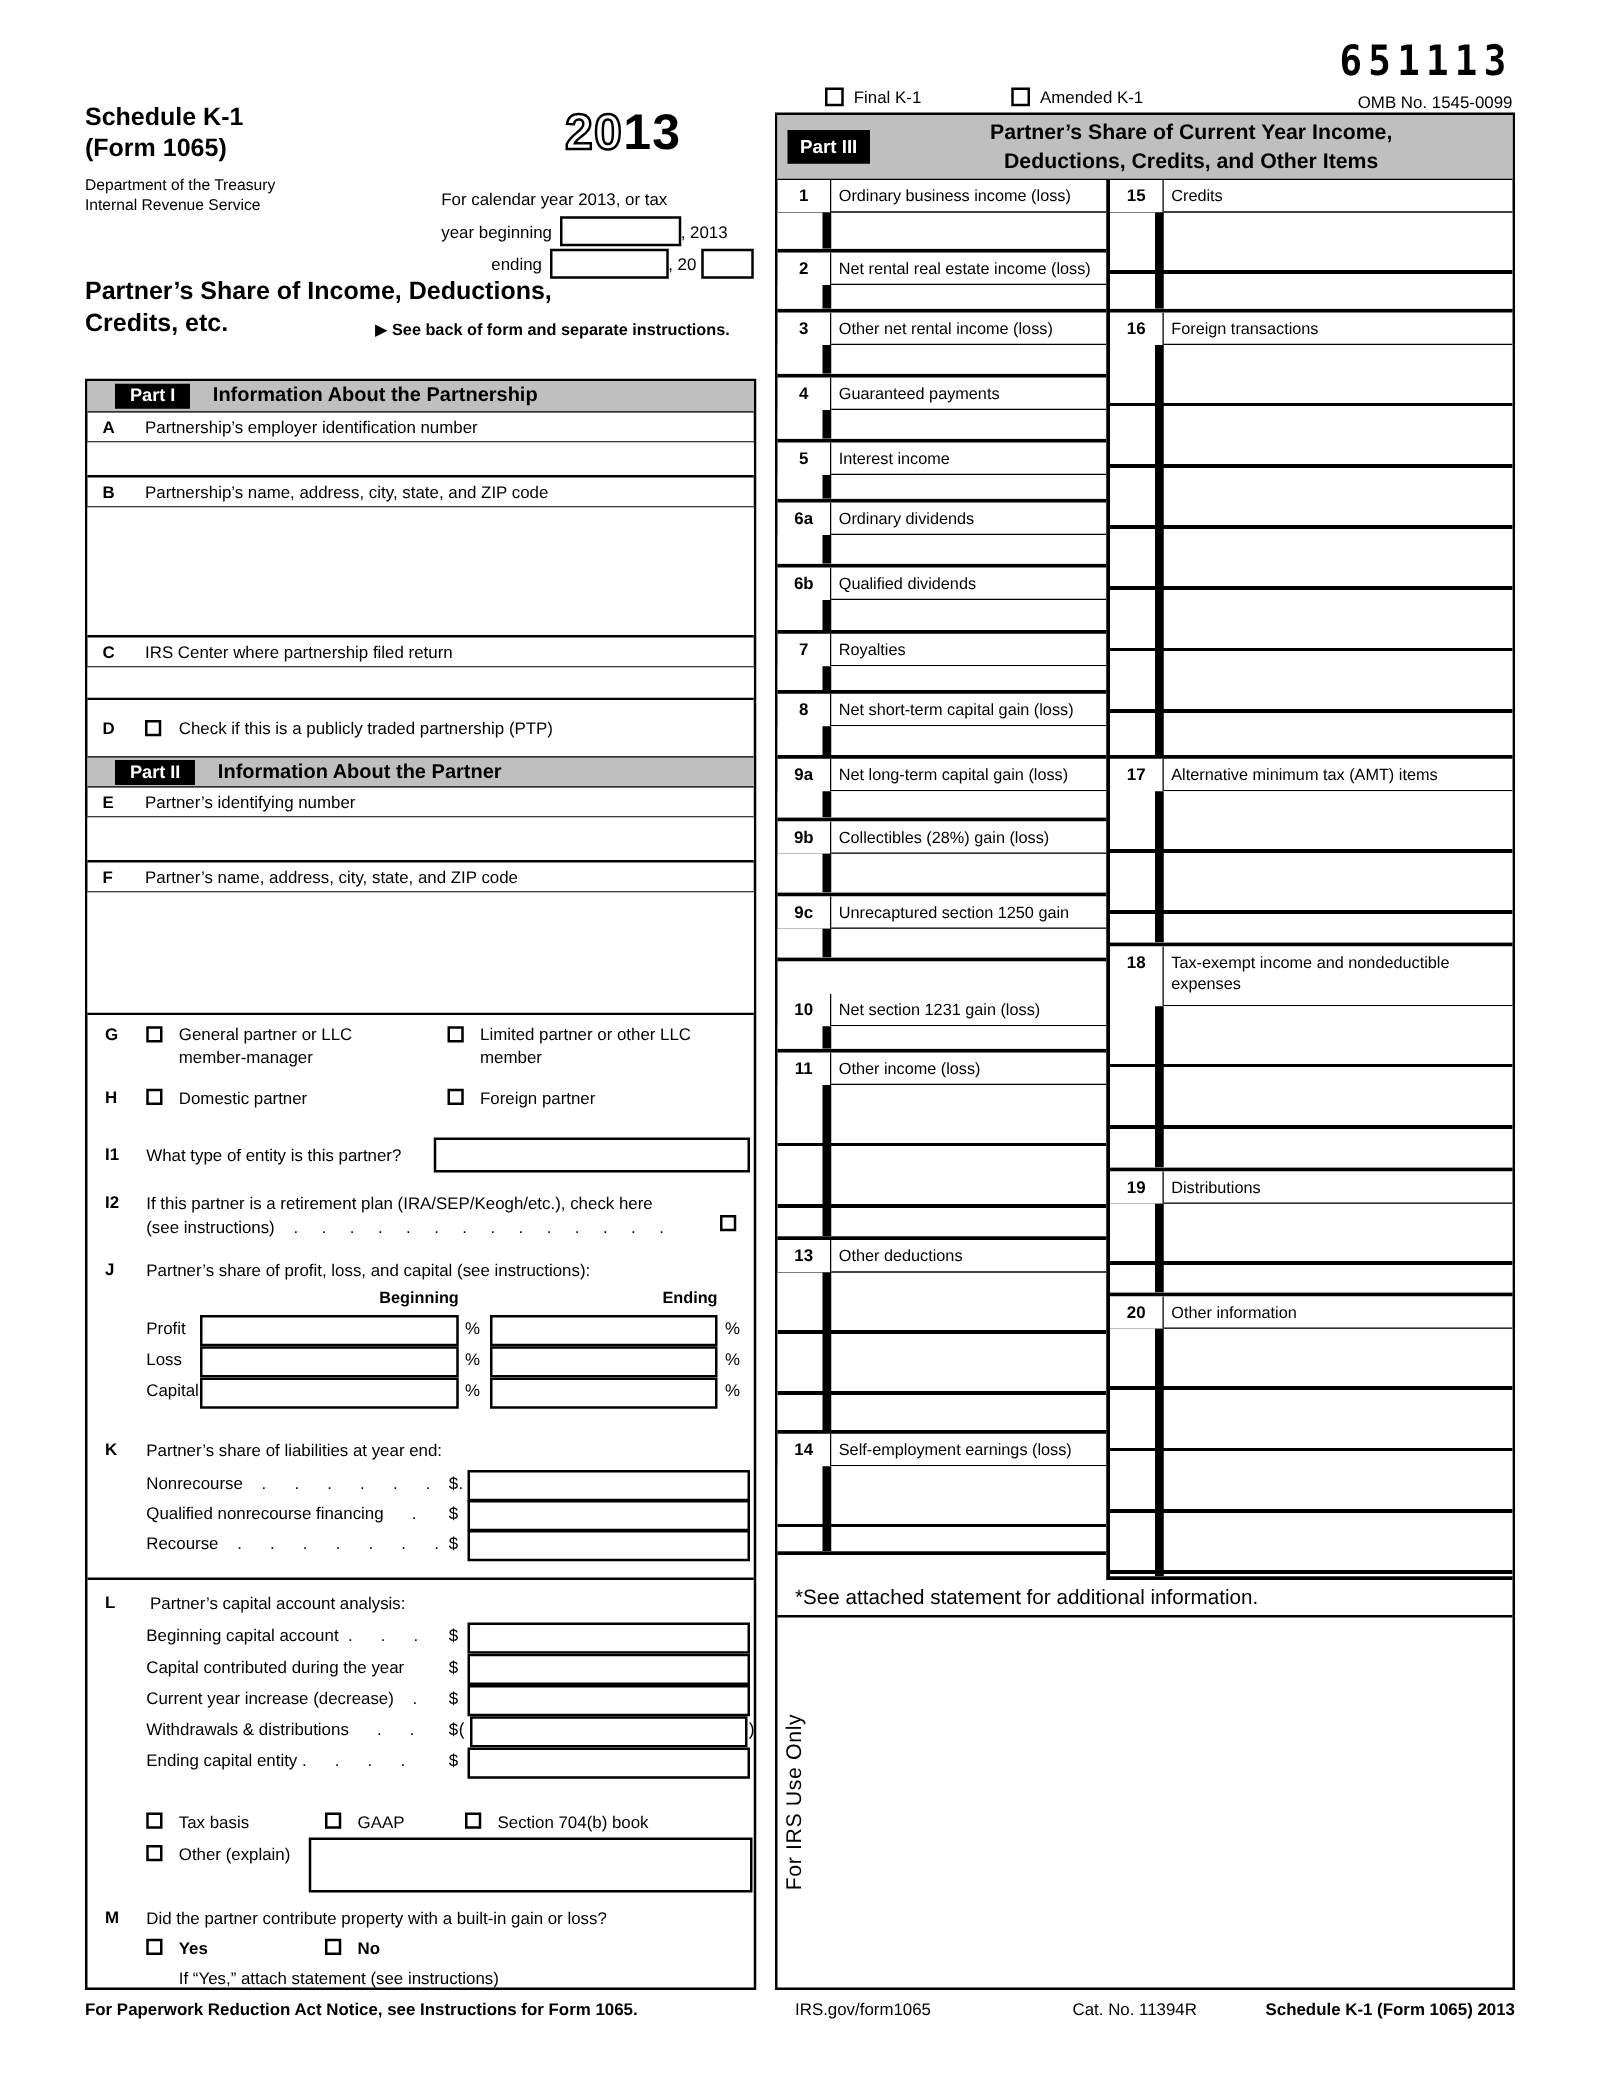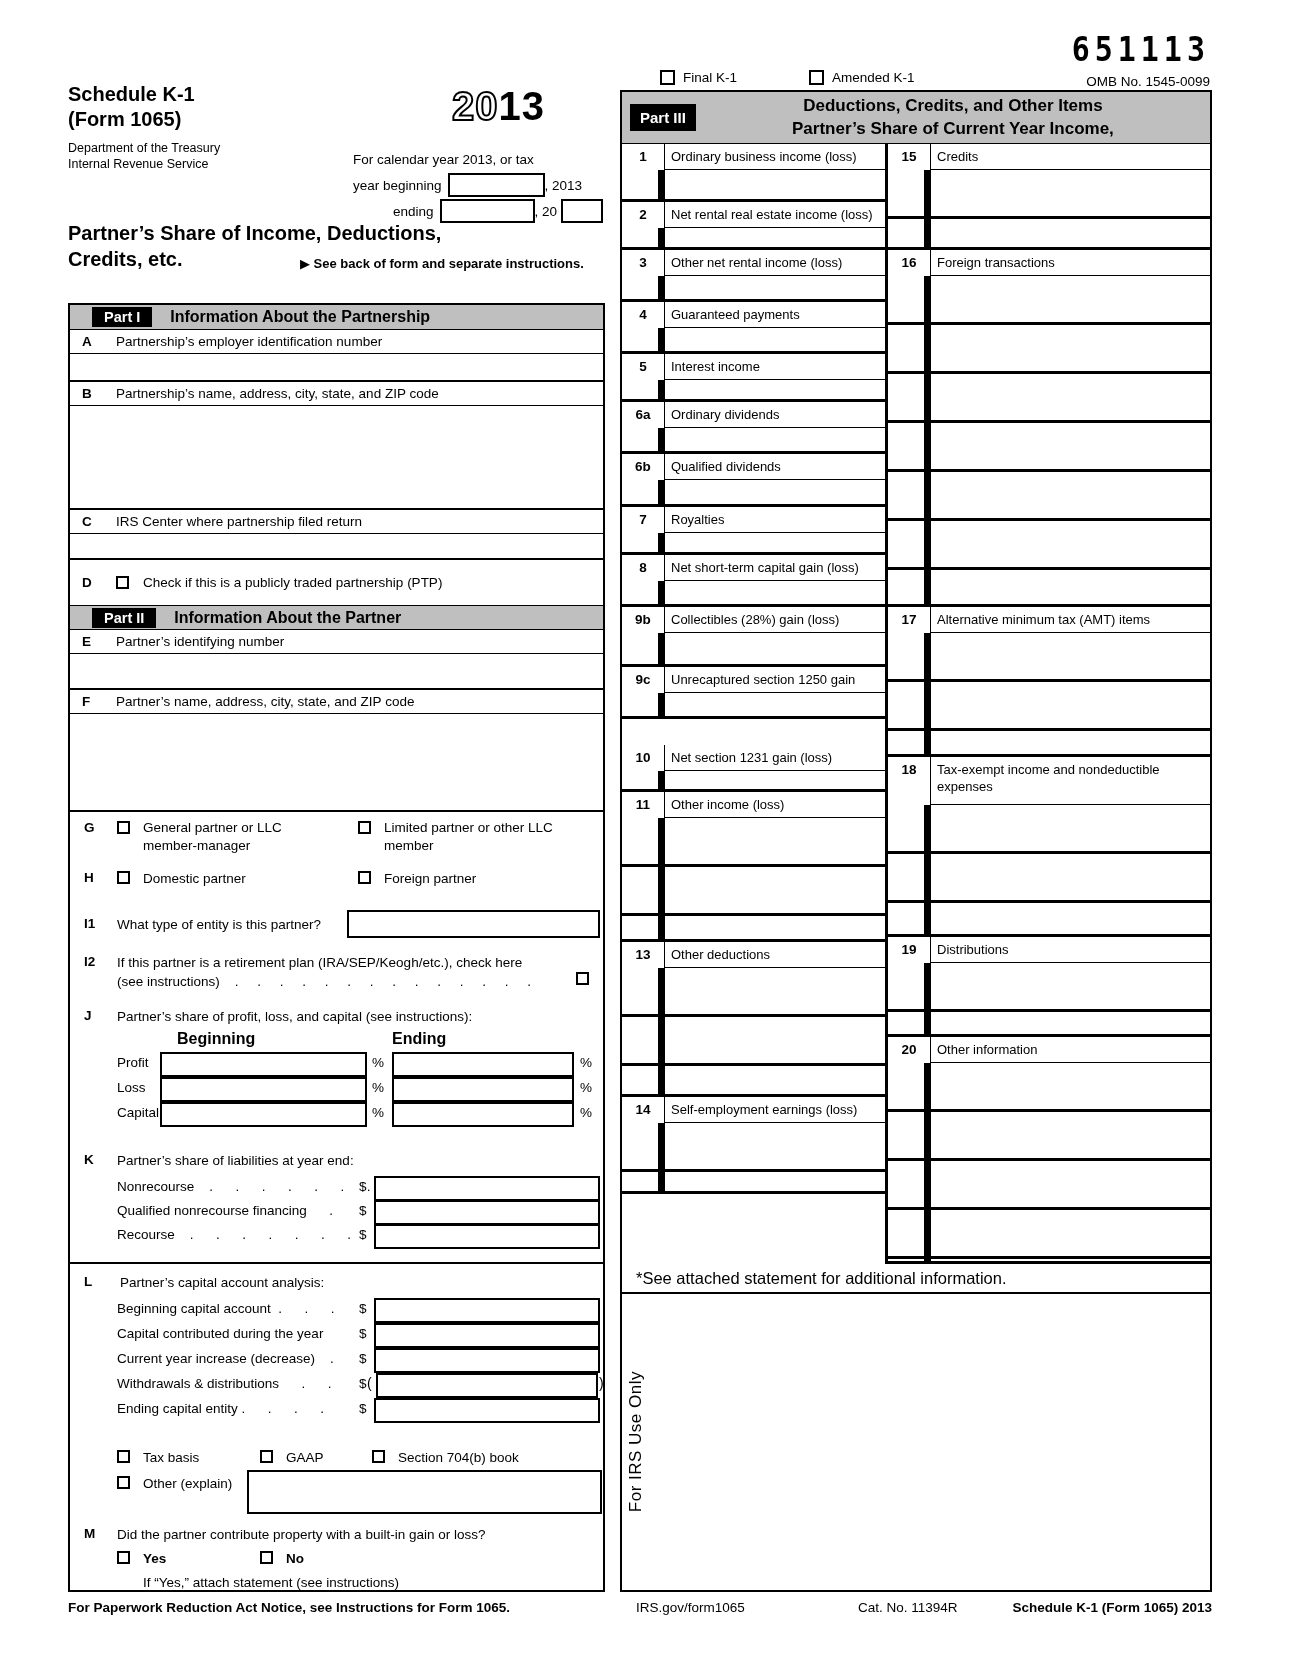--- a/index.html
+++ b/index.html
@@ -37,21 +37,21 @@
   .badge { background:#000; color:#fff; font-weight:bold; font-size:14.5px; padding:2px 12px; margin-left:22px; white-space:nowrap; }
   .bar-title { font-weight:bold; font-size:16px; margin-left:18px; white-space:nowrap; }
   .sec { border-bottom:2px solid #000; }
   .lrow { height:24px; display:flex; align-items:center; border-bottom:1px solid #000; font-size:13.5px; }
   .letter { width:46px; flex:none; font-weight:bold; padding-left:12px; font-size:13.5px; }
   .vrow { background:#fff; }
   .drow { height:45px; display:flex; align-items:center; font-size:13.5px; }
   .open { position:relative; border-bottom:2px solid #000; height:452px; font-size:13.5px; }
   .abs { position:absolute; }
   .optlbl { font-size:13.5px; line-height:1.35; }
-  .colhead { font-weight:bold; font-size:16px; text-align:left; position:absolute; }
+  .colhead { font-weight:bold; font-size:13px; text-align:right; position:absolute; }
   .jrow { position:absolute; height:25px; font-size:13.5px; }
   .jlabel { position:absolute; left:47px; top:3px; border-bottom:0; }
   .jbox { position:absolute; border:2.5px solid #000; height:25px; background:#fff; }
   .pct { position:absolute; top:3px; font-size:13.5px; }
   .pre { white-space:pre; }
   .money-row { position:absolute; height:25px; font-size:13.5px;padding-left:40px; }
   .mlabel { position:absolute; left:47px; top:3px; }
   .dollar { position:absolute; left:289px; top:3px; }
   .mbox { position:absolute; left:304px; top:0; width:226px; height:25px; border:2.5px solid #000; background:#fff; }
   .paren { position:absolute; top:2px; font-size:14px; }
@@ -320,22 +320,22 @@
       <span class="abs cb sm" style="left:190px; top:287px;"></span>
       <span class="abs optlbl" style="left:216px; top:286px; font-weight:bold;">No</span>
       <span class="abs optlbl" style="left:73px; top:310px;">If “Yes,” attach statement (see instructions)</span>
     </div>
   </div>
 
   <div class="rpanel">
     <div class="p3header">
       <span class="badge">Part III</span>
       <div class="p3title">
+        <div>Partner’s Share of Current Year Income,</div>
         <div>Deductions, Credits, and Other Items</div>
-        <div>Partner’s Share of Current Year Income,</div>
       </div>
     </div>
     <div class="p3body">
       <div class="p3col left">
           <div class="p3-block" style="height: 58px;">
             <div class="p3-head" style="height:26px">
               <div class="p3-num">1</div>
               <div class="p3-lbl">Ordinary business income (loss)</div>
             </div>
             <div class="p3-amt">
@@ -410,20 +410,30 @@
             </div>
             <div class="p3-amt">
               <div class="p3-stub"></div>
               <div class="p3-fill"></div>
             </div>
           </div>
           <div class="p3-block" style="height: 52px;">
             <div class="p3-head" style="height:26px">
               <div class="p3-num">8</div>
               <div class="p3-lbl">Net short-term capital gain (loss)</div>
+            </div>
+            <div class="p3-amt">
+              <div class="p3-stub"></div>
+              <div class="p3-fill"></div>
+            </div>
+          </div>
+          <div class="p3-block" style="height: 50px;">
+            <div class="p3-head" style="height:26px">
+              <div class="p3-num">9a</div>
+              <div class="p3-lbl">Net long-term capital gain (loss)</div>
             </div>
             <div class="p3-amt">
               <div class="p3-stub"></div>
               <div class="p3-fill"></div>
             </div>
           </div>
           <div class="p3-block" style="height: 60px;">
             <div class="p3-head" style="height:26px">
               <div class="p3-num">9b</div>
               <div class="p3-lbl">Collectibles (28%) gain (loss)</div>

